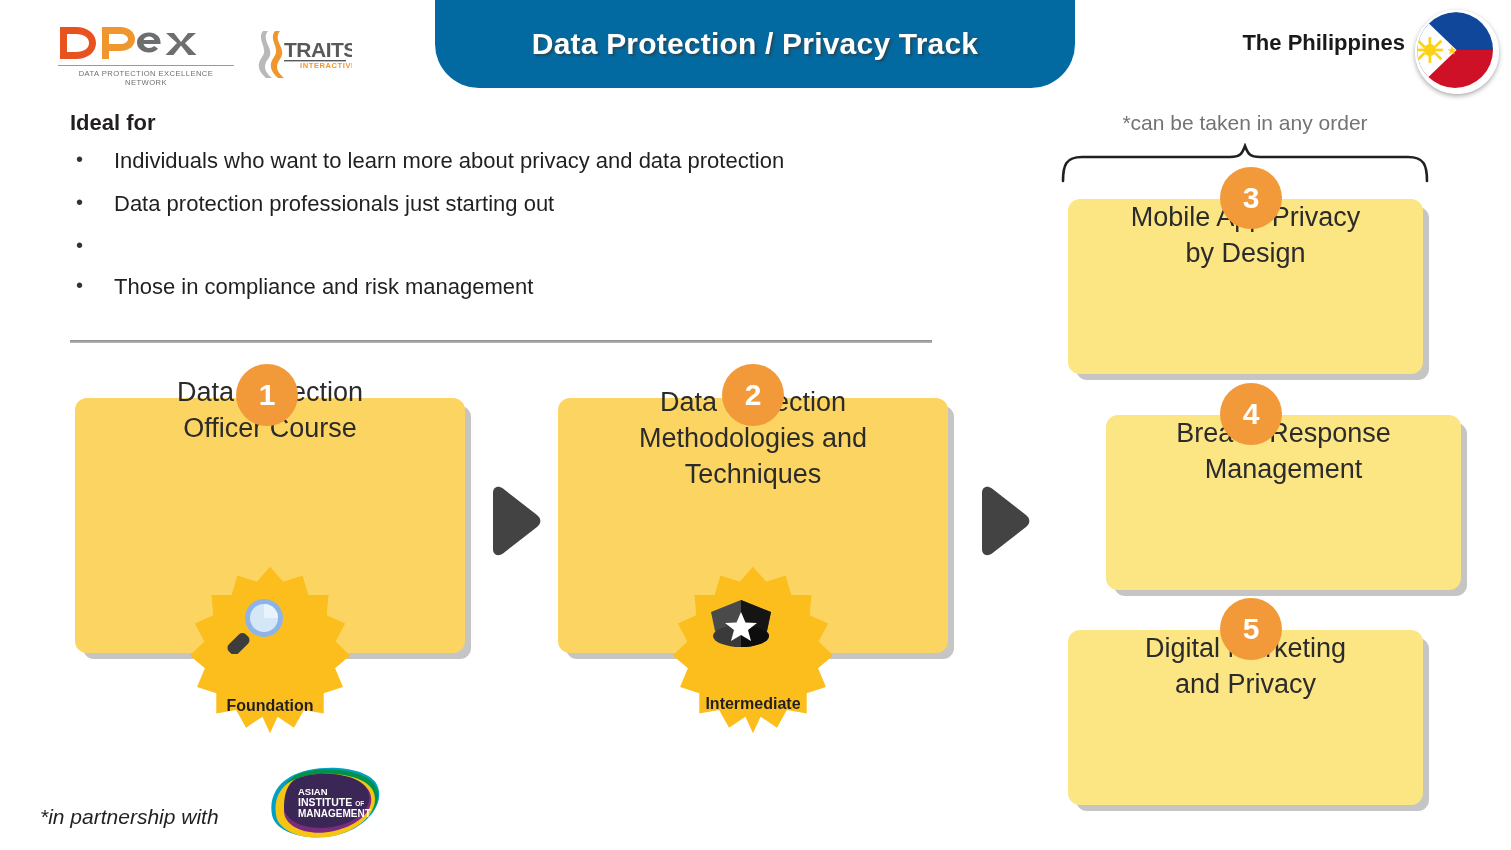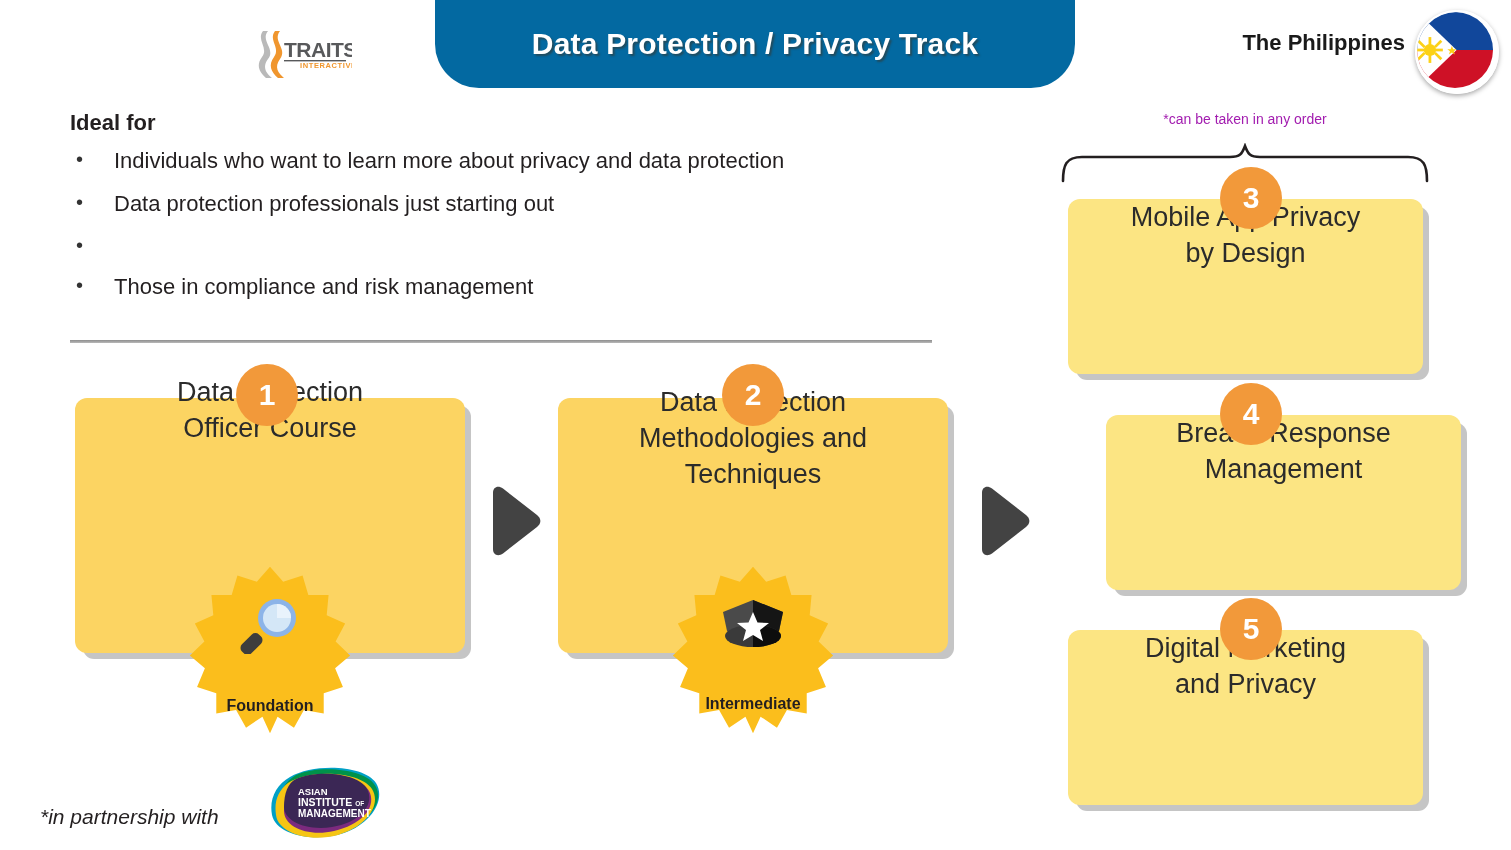--- a/index.html
+++ b/index.html
@@ -78,47 +78,64 @@
   }
 
   
   .level-badge{
     position:absolute;width:170px;height:170px;z-index:6;
     display:flex;align-items:center;justify-content:center;
   }
   .level-badge .burst{position:absolute;inset:0;}
   .level-badge .badge-inner{
     position:relative;z-index:2;display:flex;flex-direction:column;
-    align-items:center;justify-content:center;padding-top:10px;gap:40px;
+    align-items:flex-start;justify-content:center;padding-top:10px;gap:40px;
   }
   .level-badge .badge-label{
     font-size:16px;font-weight:bold;color:#231f20;margin-top:3px;
   }
 
   
   .arrow{position:absolute;width:62px;height:72px;}
 
   
   .brace{position:absolute;left:1060px;top:143px;width:370px;height:40px;}
   .any-order{
     position:absolute;left:1060px;top:111px;width:370px;text-align:center;
-    font-size:14px;color:#a21caf;
+    font-size:21px;color:#737373;
   }
 
   
   .partnership{
     position:absolute;left:40px;top:805px;font-size:21px;font-style:italic;color:#231f20;text-align:center;
   }
   .aim-logo{position:absolute;left:268px;top:765px;width:116px;height:76px;}
 </style>
 </head>
 <body>
 
 <div class="stage">
 
+  <div class="dpex-logo">
+    <div class="dpex-word">
+      <svg width="178" height="36" viewBox="0 0 178 36">
+
+        <path d="M2 2 H18 C30 2 38 9 38 18 C38 27 30 34 18 34 H2 Z M9 9 V27 H18 C26 27 31 23.5 31 18 C31 12.5 26 9 18 9 Z" fill="#E8521F"></path>
+
+        <path d="M44 2 H62 C71 2 77 7 77 14 C77 21 71 26 62 26 H51 V34 H44 Z M51 9 V19 H62 C66.5 19 70 17 70 14 C70 11 66.5 9 62 9 Z" fill="#F0962E"></path>
+
+        <path d="M100 23.5 C98.5 25.5 95.5 27.5 91 27.5 C84 27.5 79 23 79 17.5 C79 12 84 7.5 91 7.5 C98 7.5 102.5 12 102.5 17 L102.5 19 H85.5 C86.3 21.6 88.5 23 91 23 C93.2 23 94.9 22.2 96 21 Z M85.6 15 H96.3 C95.5 12.7 93.6 11.5 91 11.5 C88.4 11.5 86.4 12.7 85.6 15 Z" fill="#6D6E70"></path>
+
+        <path d="M108 8 H116 L123 17 L130 8 H138 L127 18 L138.5 30 H130.5 L123 20.5 L115.5 30 H107.5 L119 18 Z" fill="#6D6E70"></path>
+
+        <path d="M139 2 L148 2 L160 16.5 L172 2 L178 2 L178 7 L166 20 L178 34 L170 34 L160 22 L150 34 L141 34 L155 18 Z" fill="#6D6E70" opacity="0"></path>
+      </svg>
+    </div>
+    <div class="dpex-sub">DATA PROTECTION EXCELLENCE NETWORK</div>
+  </div>
 
   <div class="straits-logo">
     <svg width="94" height="56" viewBox="0 0 94 56">
       <path d="M10 4 C2 14 18 22 10 32 C4 40 8 46 14 51 L8 51 C1 45 -2 38 4 30 C11 21 -2 13 5 4 Z" fill="#b9b9b9"></path>
       <path d="M22 4 C14 14 30 22 22 32 C16 40 20 46 26 51 L20 51 C13 45 10 38 16 30 C23 21 10 13 17 4 Z" fill="#F0962E"></path>
       <text x="26" y="30" font-family="Liberation Sans, sans-serif" font-size="21" font-weight="bold" fill="#58595b" letter-spacing="-0.5">TRAITS</text>
       <text x="42" y="41" font-family="Liberation Sans, sans-serif" font-size="7.5" font-weight="bold" fill="#F0962E" letter-spacing="0.6">INTERACTIVE</text>
       <rect x="26" y="33" width="62" height="1.4" fill="#58595b"></rect>
     </svg>
   </div>

